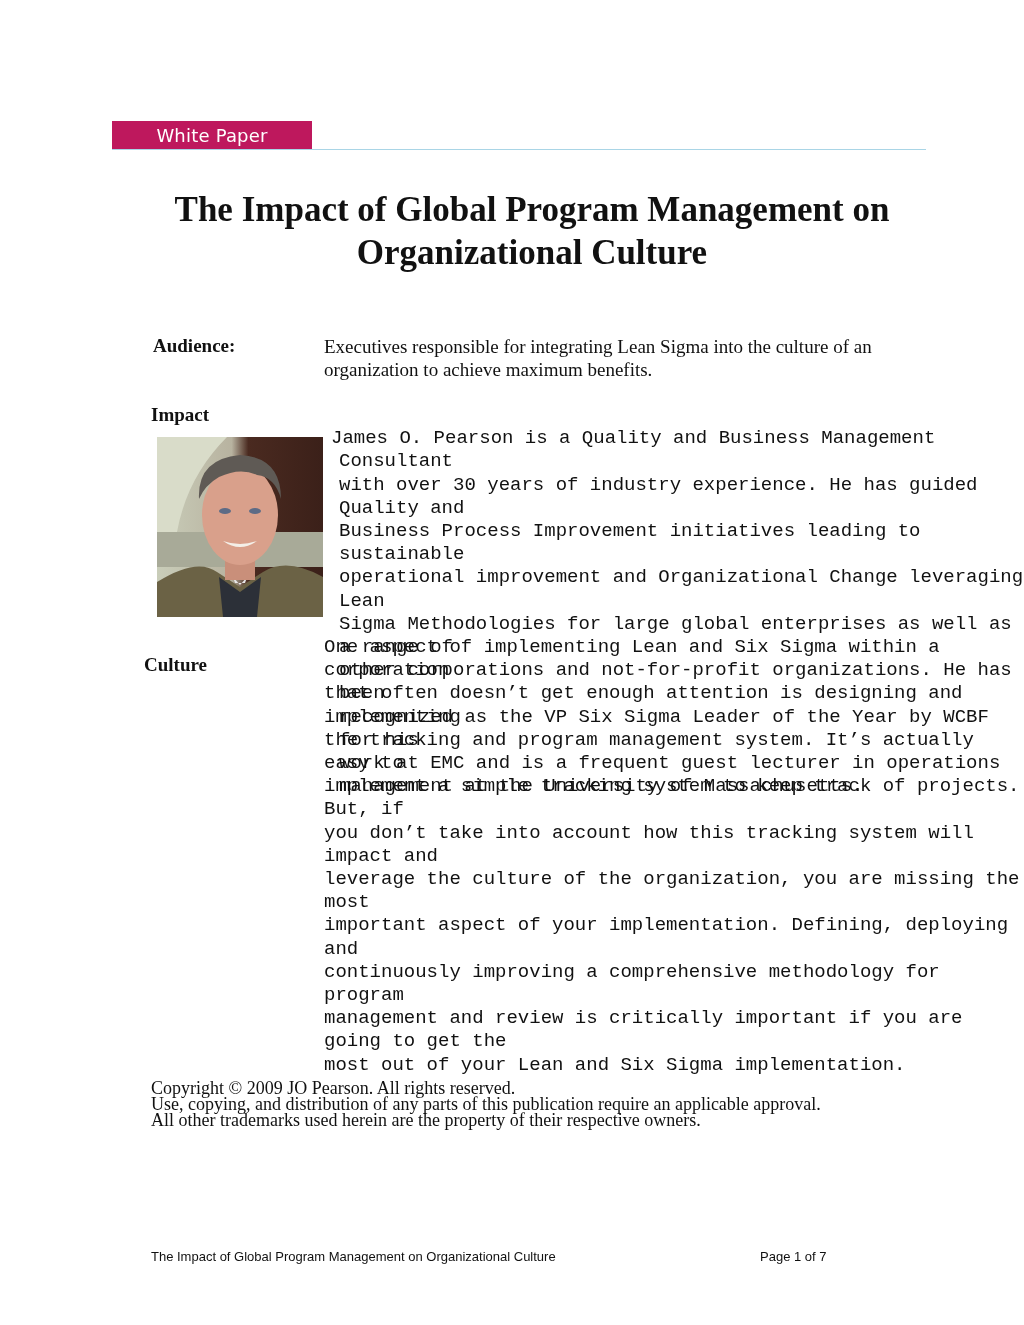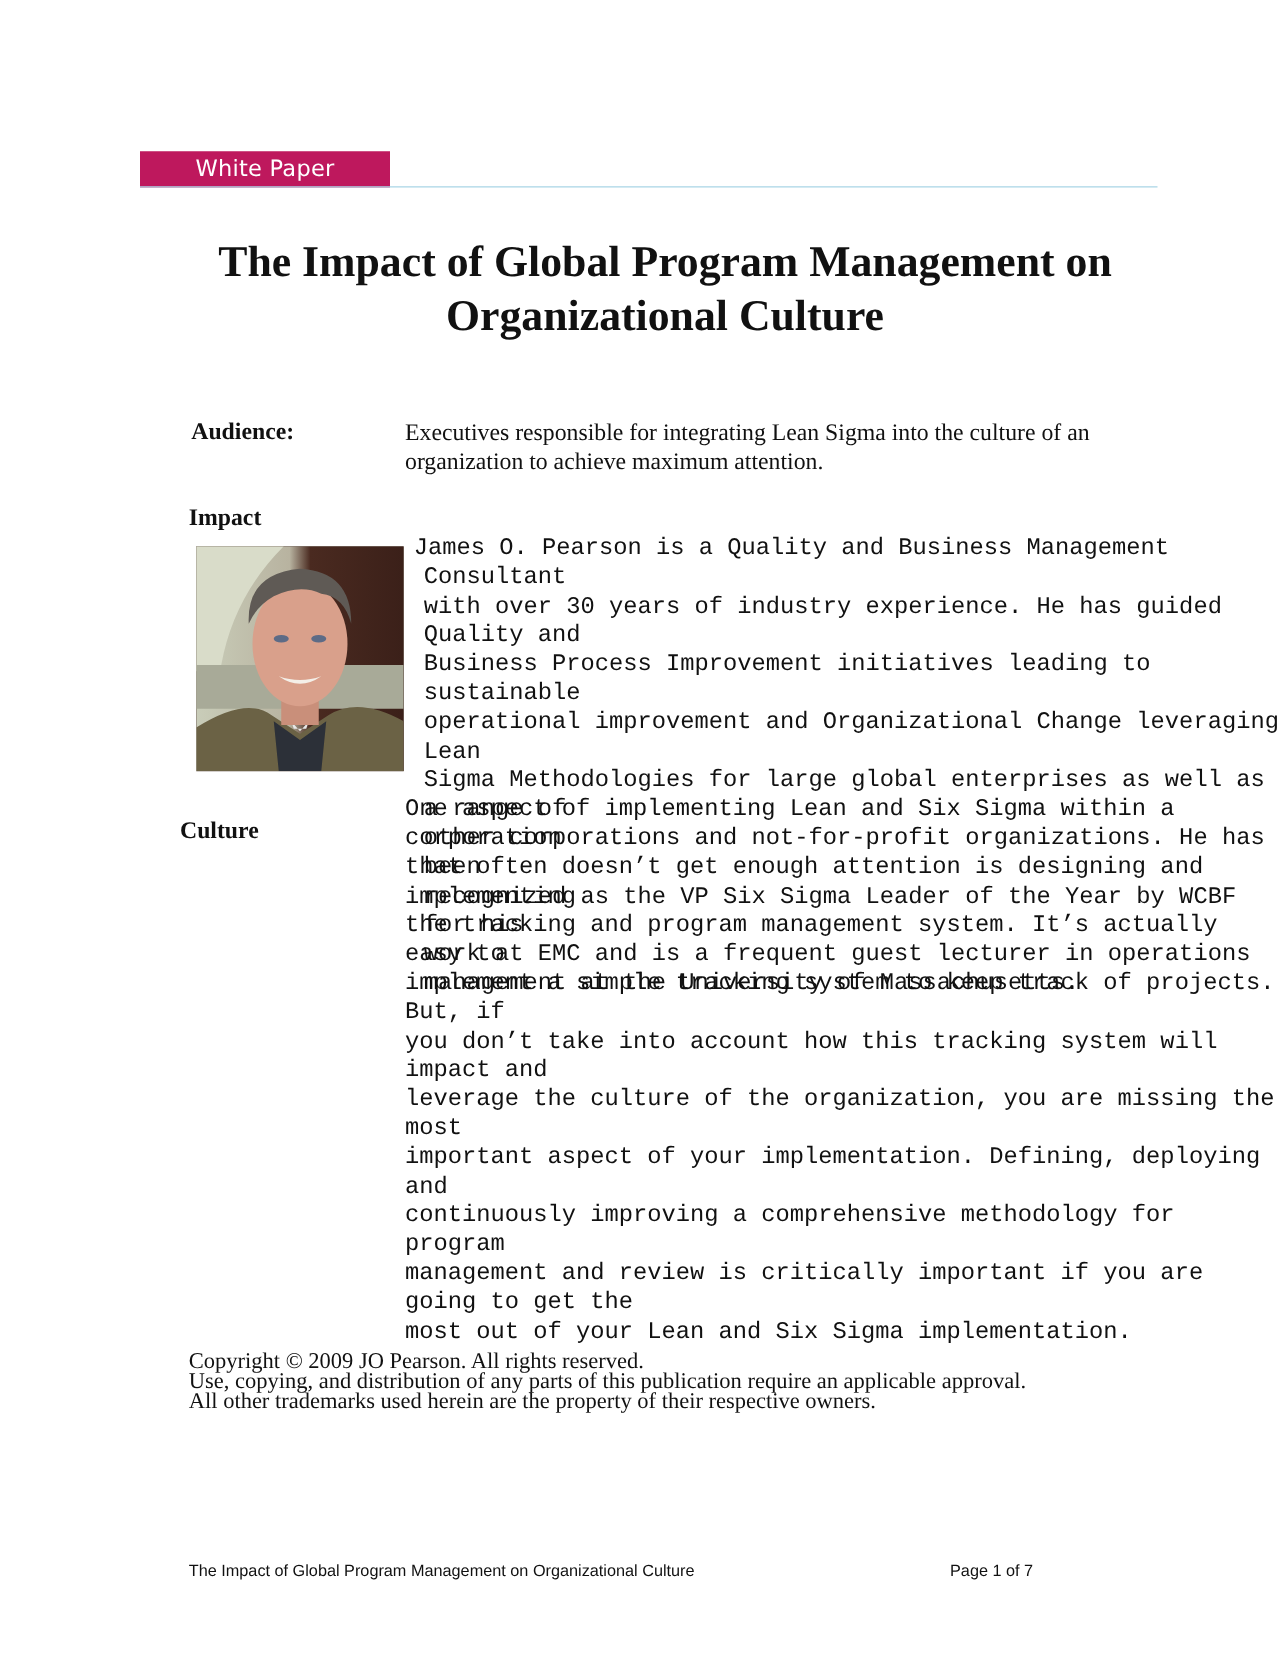--- a/index.html
+++ b/index.html
@@ -17,21 +17,21 @@
 </head>
 <body>
 
 <div class="abs wp-banner">White Paper</div>
 <div class="abs wp-rule"></div>
 
 <h1 class="abs title" style="margin:0;">The Impact of Global Program Management on Organizational Culture</h1>
 
 <div class="abs label" style="left:153px; top:335px;">Audience:</div>
 <div class="abs body-text" style="left:324px; top:335px;">Executives responsible for integrating Lean Sigma into the culture of an
-organization to achieve maximum attention.</div>
+organization to achieve maximum benefits.</div>
 
 <div class="abs label" style="left:151px; top:404px;">Impact</div>
 <div class="abs body-text" style="left:331px; top:404px; text-indent:0;">
   <span style="display:block; padding-left:8px; text-indent:-8px;font-family:Liberation Mono, monospace;">James O. Pearson is a Quality and Business Management Consultant
 with over 30 years of industry experience.  He has guided Quality and
 Business Process Improvement initiatives leading to sustainable
 operational improvement and Organizational Change leveraging Lean
 Sigma Methodologies for large global enterprises as well as a range of
 other corporations and not-for-profit organizations.  He has been
 recognized as the VP Six Sigma Leader of the Year by WCBF for his

